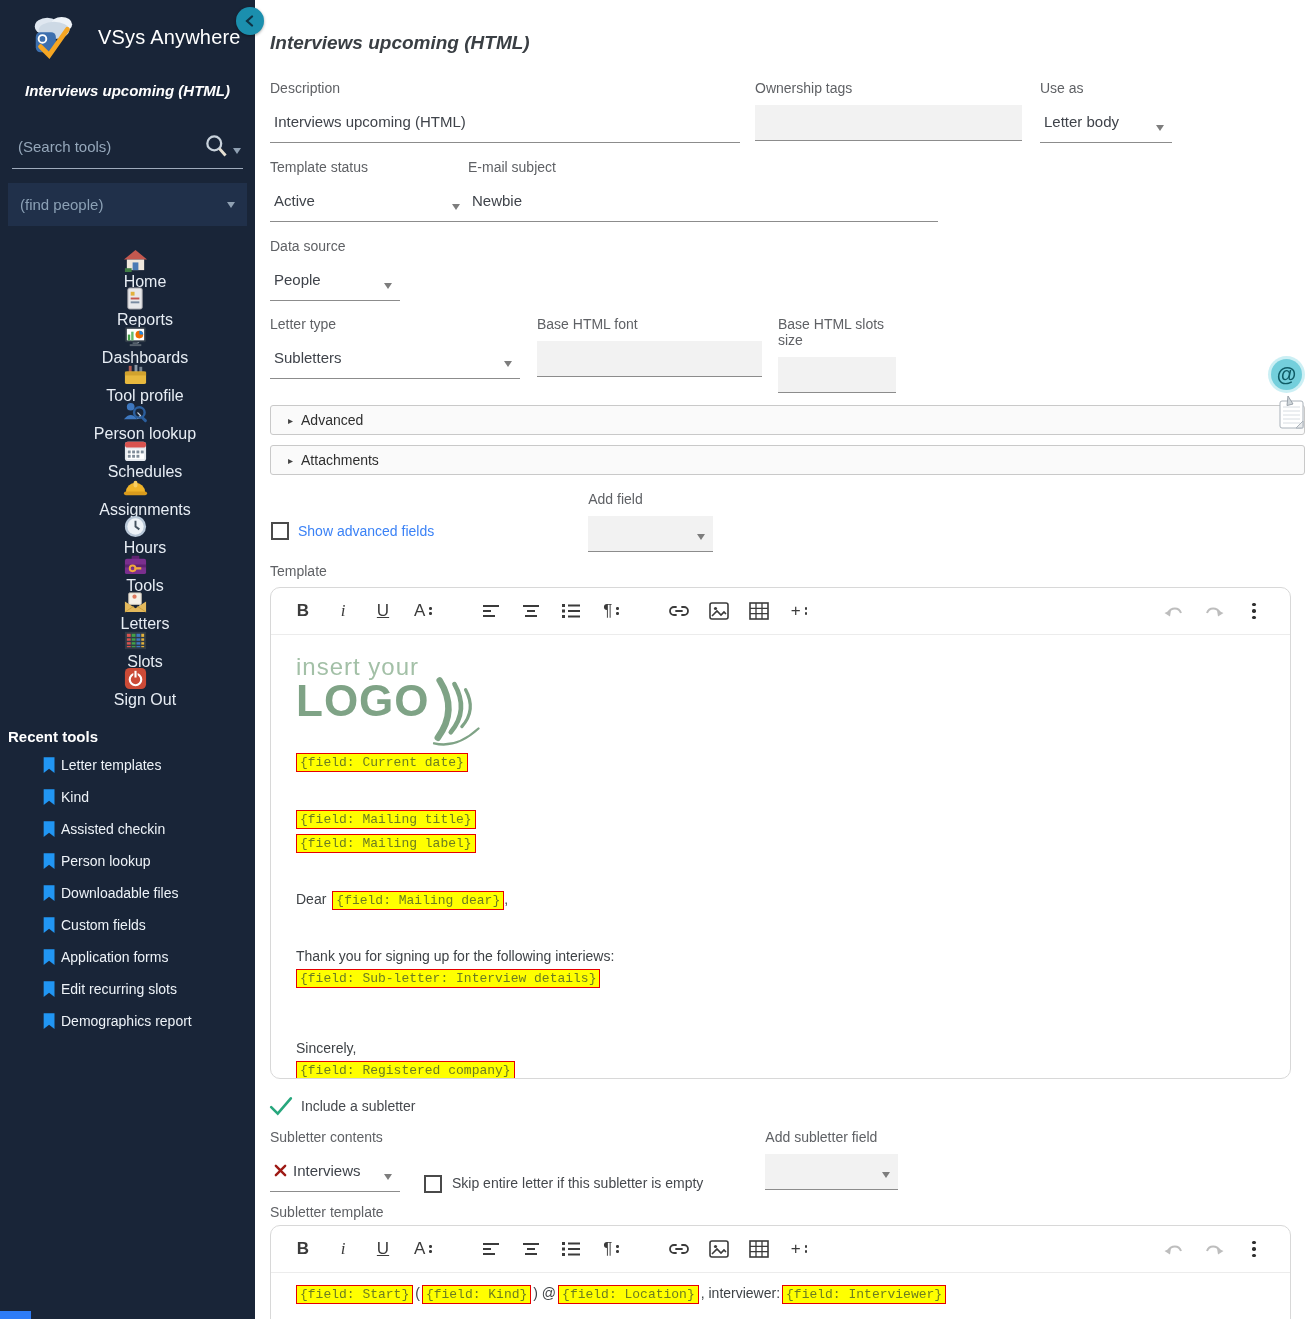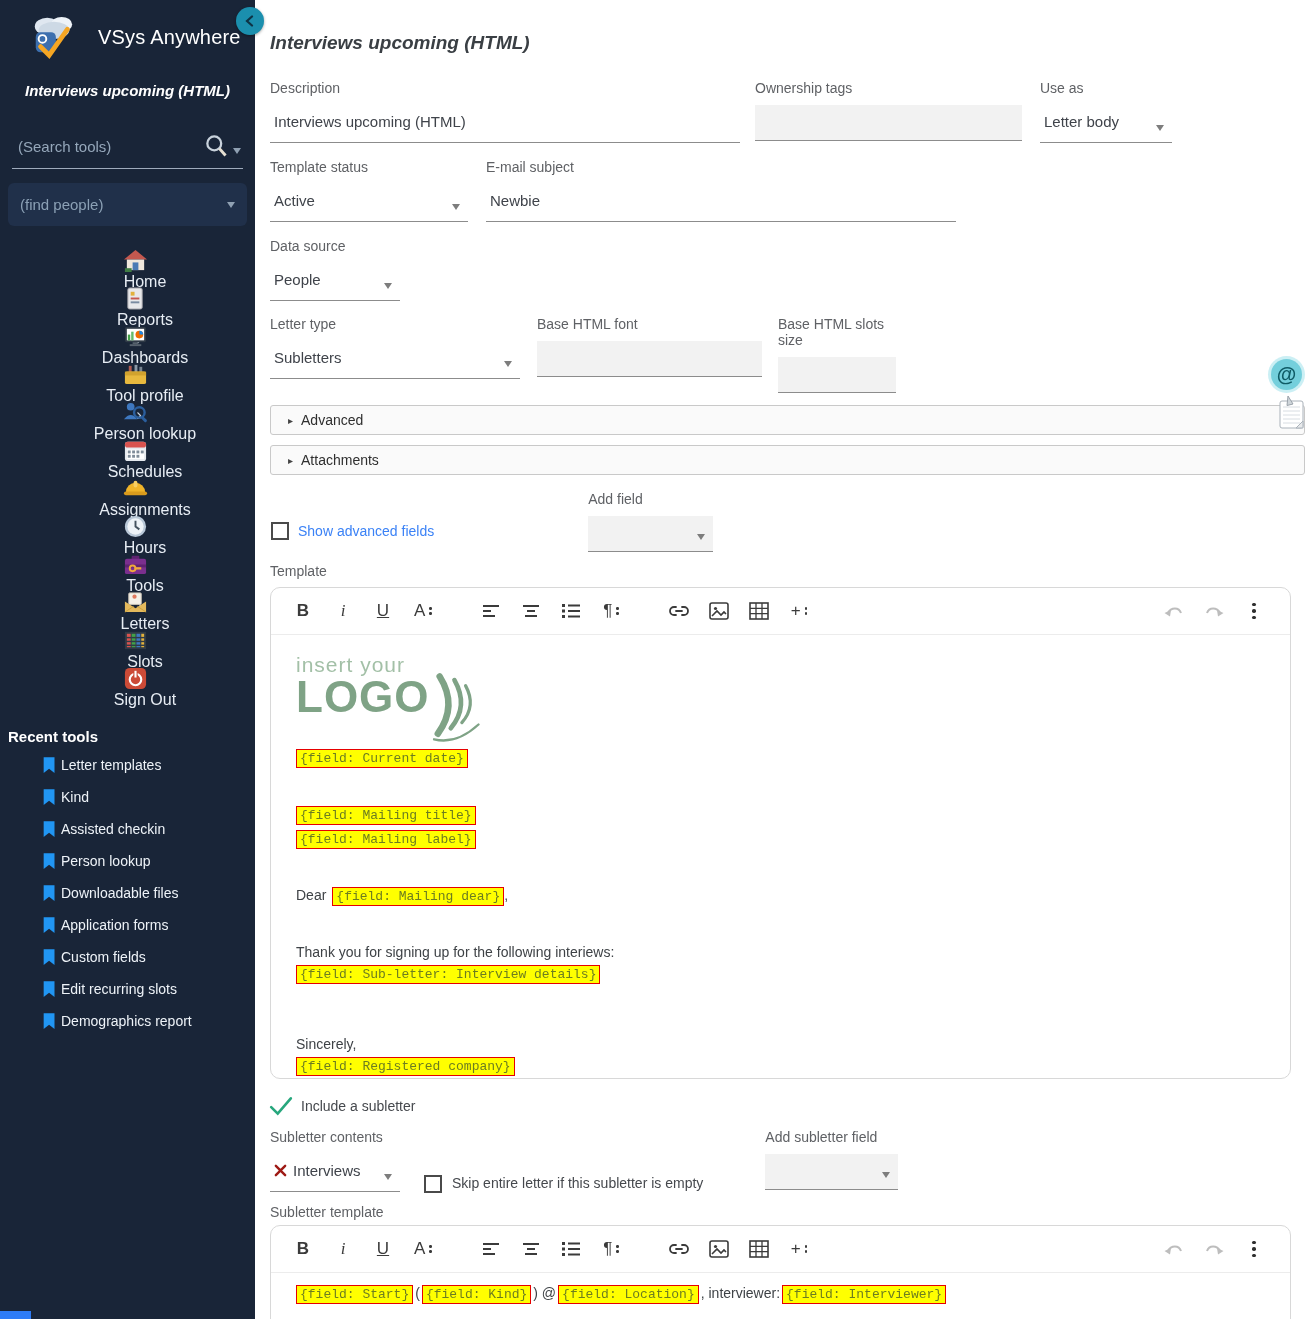--- a/index.html
+++ b/index.html
@@ -25,21 +25,21 @@
     margin:24px 12px 0 12px; border-bottom:1px solid #9fabbc;
     display:flex; align-items:center; padding:10px 2px 9px 6px; position:relative;
     cursor:text;
   }
   .search-box .ph { color:#95a7ba; font-size:15px; flex:1; }
   .search-box svg { width:26px; height:26px; }
   .tri { width:0; height:0; border-left:4.5px solid transparent; border-right:4.5px solid transparent; border-top:6px solid #7d7d7d; display:inline-block; }
   .search-box .tri { border-top-color:#8fa0b2; margin-left:4px; margin-top:10px; }
   .find-people {
     margin:14px 8px 0 8px; background:#20304a; padding:13px 12px; position:relative;
-    display:flex; align-items:center; cursor:pointer;border-radius:6px;
+    display:flex; align-items:center; cursor:pointer;
   }
   .find-people .ph { color:#8ba0b5; font-size:15px; flex:1; }
   .find-people .tri { border-top-color:#8fa0b2; }
   .nav { margin-top:22px; }
   .nav-item { display:flex; align-items:center; height:38px; padding-left:16px; cursor:pointer;flex-direction:column; }
   .nav-item svg { width:25px; height:25px; flex:none; }
   .nlabel { margin-left:19px; font-size:16px; color:#e7edf4; }
   .narrow { margin-left:7px; font-size:17px; color:#cfd9e4; }
   .recent-heading { margin:24px 0 4px 8px; font-size:15px; font-weight:bold; color:#fff; }
   .recent-item { display:flex; align-items:center; height:32px; padding-left:42px; cursor:pointer; }
@@ -60,21 +60,21 @@
   .uline { border-bottom:1px solid #8c8c8c; padding:8px 2px 12px 4px; font-size:15px; color:#3f434a; min-height:36px; position:relative; cursor:text; }
   .fillbox { background:#f2f2f2; }
   .sel { cursor:pointer; }
   .sel .tri { position:absolute; right:8px; bottom:11px; }
   .rowA { margin-top:26px; }
   .fg-desc { width:470px; margin-left:15px; }
   .fg-own  { width:267px; margin-left:15px; }
   .fg-useas{ width:132px; margin-left:18px; }
   .rowB { margin-top:16px; }
   .fg-status { width:198px; margin-left:15px; }
-  .fg-subject{ width:470px; margin-left:18px; }
+  .fg-subject{ width:470px; }
   .rowC { margin-top:16px; }
   .fg-datasource { width:130px; margin-left:15px; }
   .rowD { margin-top:15px; }
   .fg-lettertype { width:250px; margin-left:15px; }
   .fg-basefont { width:225px; margin-left:17px; }
   .fg-basesize { width:118px; margin-left:16px; }
   .panel {
     width:1035px; margin:12px 0 0 15px; background:#fafafa;
     border:1px solid #c9c9c9; border-radius:3px; height:30px;
     display:flex; align-items:center; padding-left:17px; cursor:pointer;
@@ -120,21 +120,21 @@
     font-size:13px; line-height:17px; padding:0 3px; cursor:pointer; white-space:nowrap;
   }
   .line { margin-top:6px; }
   .gap-lg { margin-top:38px; }
   .gap-xl { margin-top:52px; }
   .tight { margin-top:5px; }
   .txt { color:#3e4246; }
   .dear-txt { margin-right:6px; }
   
   .logo-block { display:flex; padding-top:4px; }
-  .lg1 { font-size:21px; color:#a3c0a7; letter-spacing:1px; }
+  .lg1 { font-size:24px; color:#a3c0a7; letter-spacing:1px; }
   .lg2row { display:flex; align-items:flex-start; }
   .lg2 { font-size:44px; font-weight:bold; color:#7fa386; letter-spacing:1px; line-height:.92; }
   .swoosh { margin-left:2px; margin-top:-8px; }
   
   .include-row { display:flex; align-items:center; margin:17px 0 0 14px; }
   .include-row svg { width:24px; height:20px; }
   .include-row span { margin-left:8px; font-size:14px; color:#45484d; }
   .rowSub { margin-top:13px; }
   .fg-subcontents { width:130px; margin-left:15px; }
   .subsel-val { display:flex; align-items:center; gap:6px; }
@@ -345,27 +345,27 @@
   <div class="recent-item">
       <svg viewBox="0 0 18 22">
         <path d="M2 1 h13 v19 l-6.5 -5 l-6.5 5 z" fill="#2196f3"></path>
       </svg>
       <span>Downloadable files</span>
     </div>
   <div class="recent-item">
       <svg viewBox="0 0 18 22">
         <path d="M2 1 h13 v19 l-6.5 -5 l-6.5 5 z" fill="#2196f3"></path>
       </svg>
+      <span>Custom fields</span>
+    </div>
+  <div class="recent-item">
+      <svg viewBox="0 0 18 22">
+        <path d="M2 1 h13 v19 l-6.5 -5 l-6.5 5 z" fill="#2196f3"></path>
+      </svg>
       <span>Application forms</span>
-    </div>
-  <div class="recent-item">
-      <svg viewBox="0 0 18 22">
-        <path d="M2 1 h13 v19 l-6.5 -5 l-6.5 5 z" fill="#2196f3"></path>
-      </svg>
-      <span>Custom fields</span>
     </div>
   <div class="recent-item">
       <svg viewBox="0 0 18 22">
         <path d="M2 1 h13 v19 l-6.5 -5 l-6.5 5 z" fill="#2196f3"></path>
       </svg>
       <span>Edit recurring slots</span>
     </div>
   <div class="recent-item">
       <svg viewBox="0 0 18 22">
         <path d="M2 1 h13 v19 l-6.5 -5 l-6.5 5 z" fill="#2196f3"></path>

